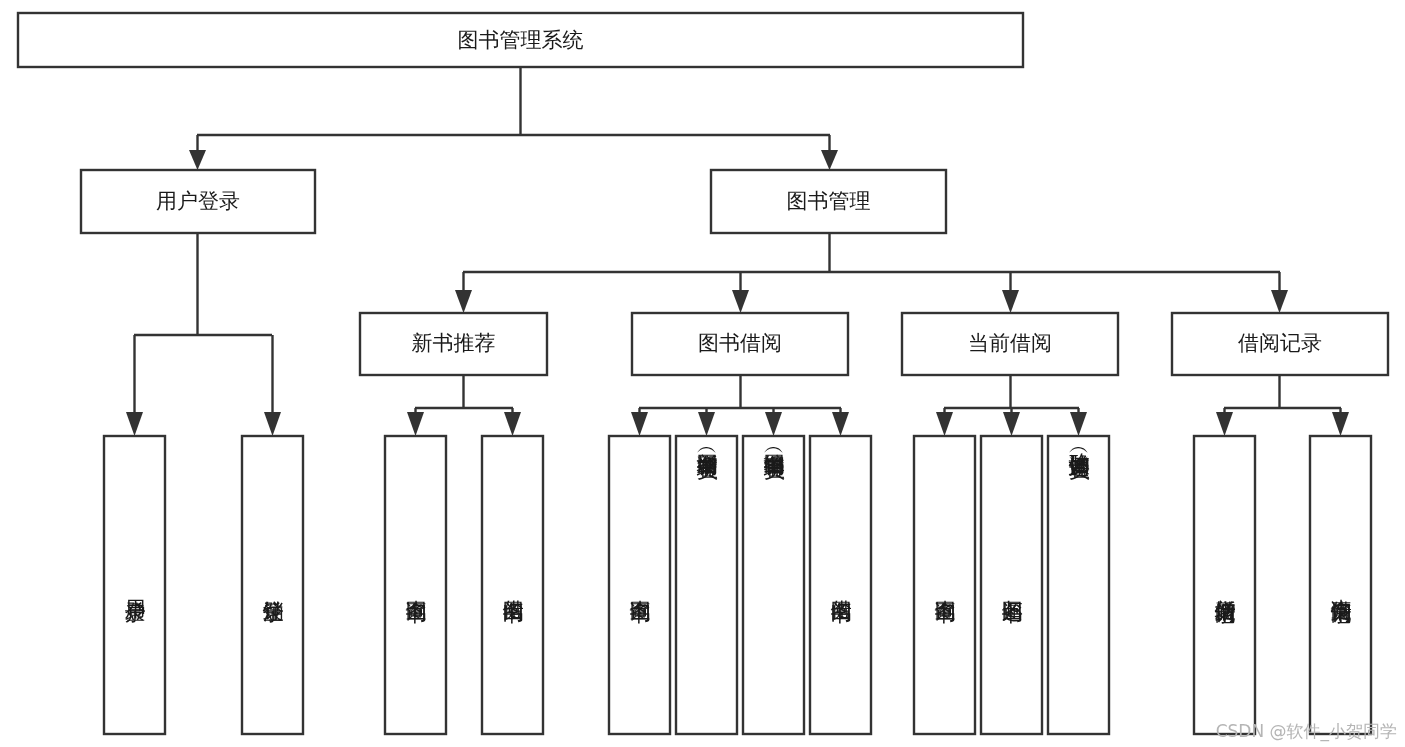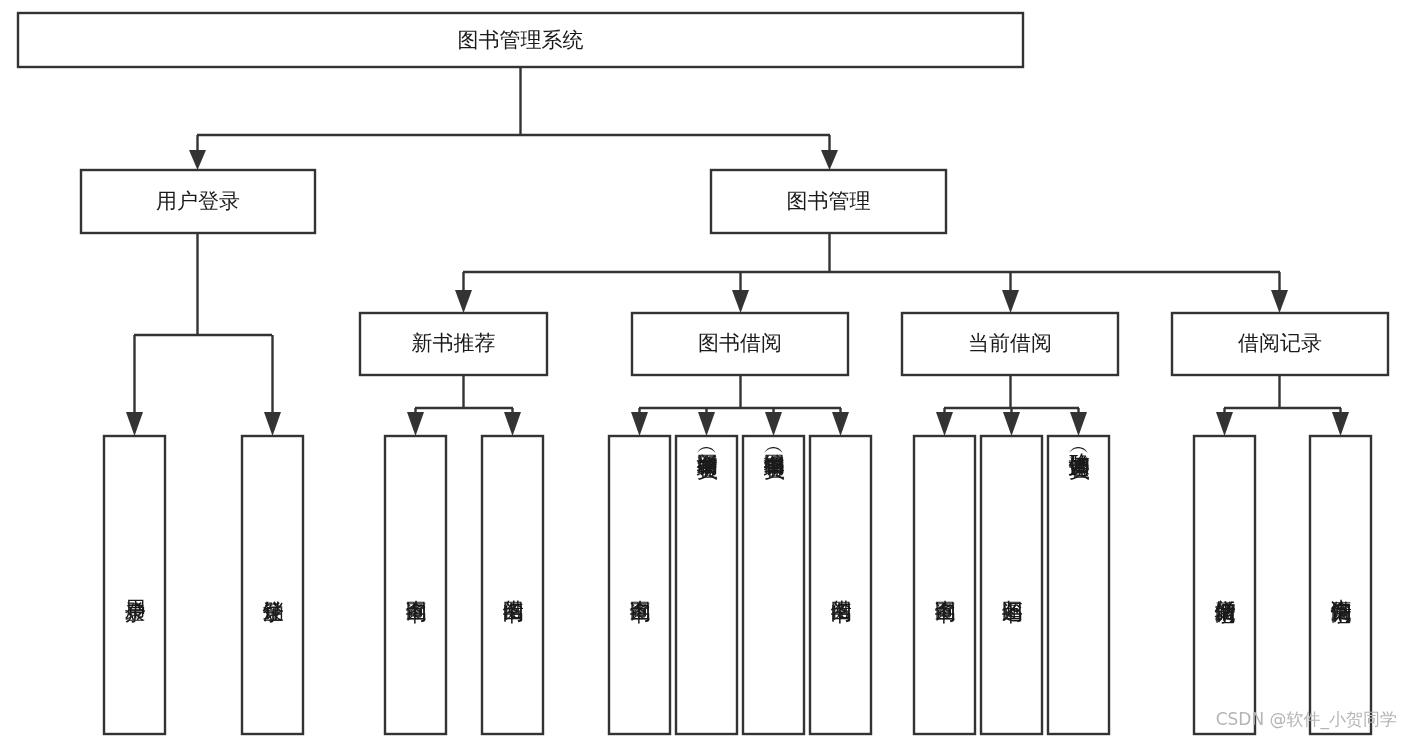--- a/index.html
+++ b/index.html
@@ -64,21 +64,21 @@
     font-size: 21px;
     line-height: 1.02;
     color: #1a1a1a;
     letter-spacing: 1px;
     white-space: nowrap;
     text-align: center;
   }
   .watermark {
     position: absolute;
     right: 8px;
-    bottom: 16px;
+    bottom: 4px;
     font-family: "DejaVu Sans", "Liberation Sans", sans-serif;
     font-size: 17px;
     color: #b5b5b5;
     white-space: nowrap;
     pointer-events: none;
   }
 </style>
 </head>
 <body>
 

